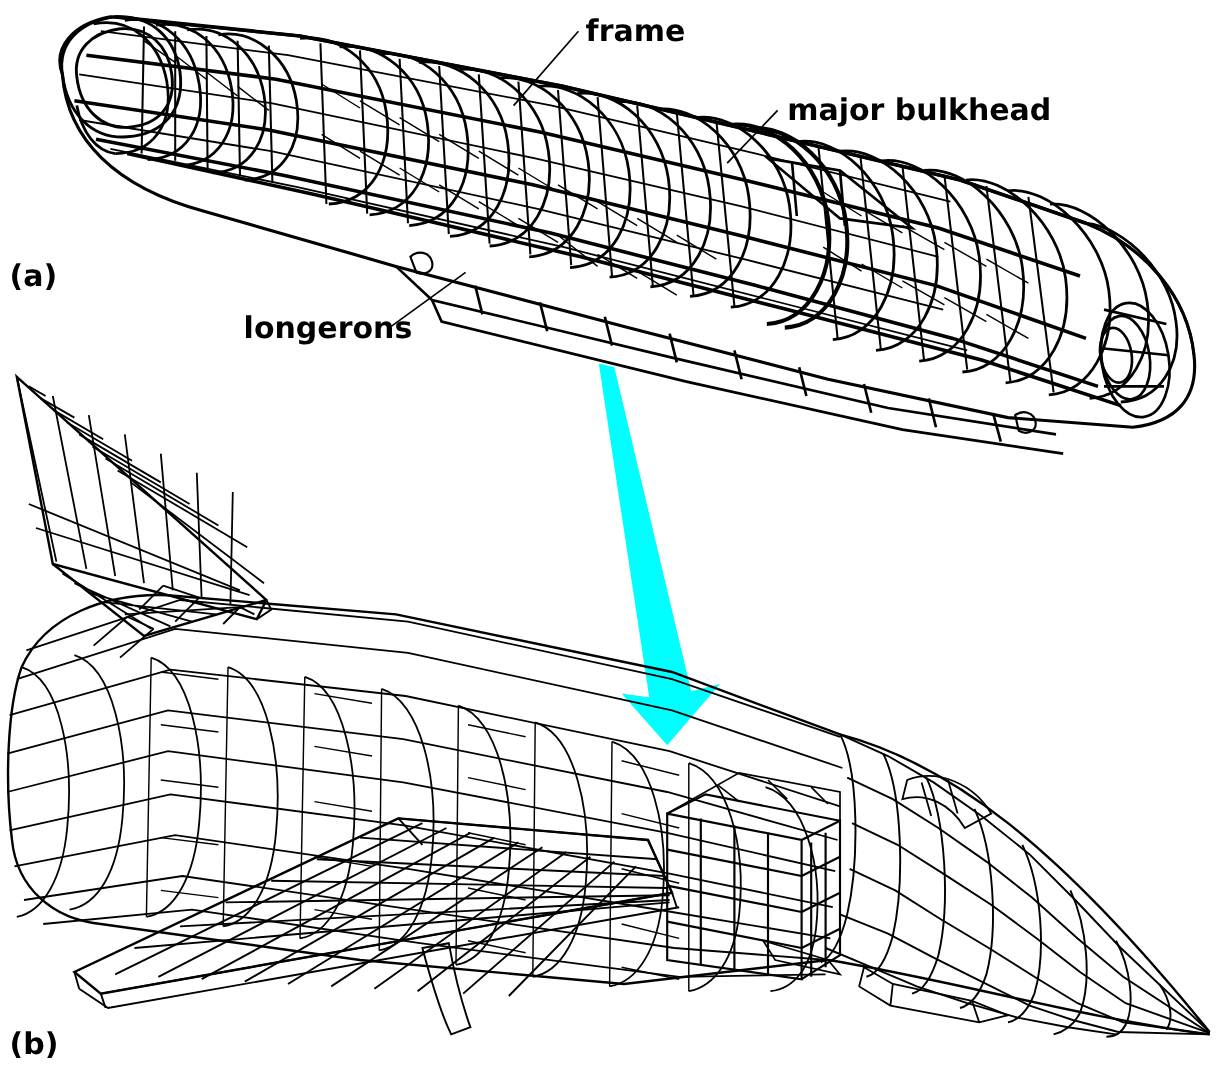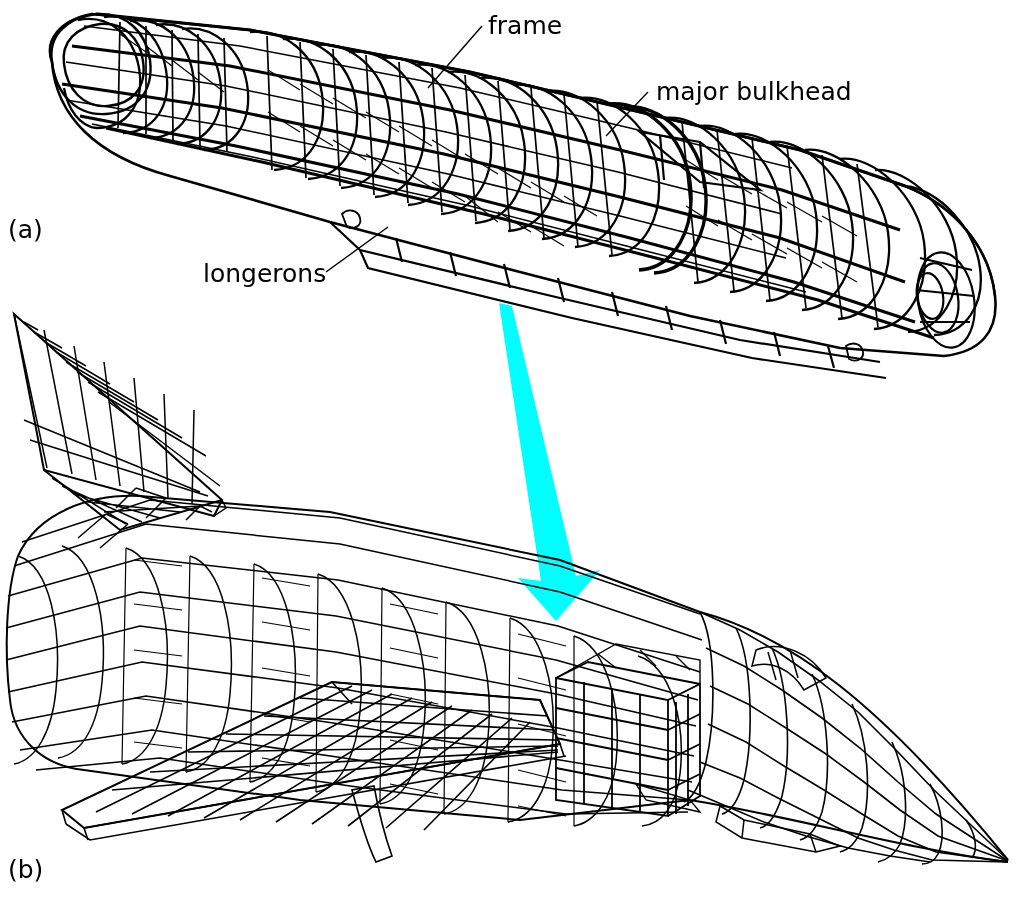--- a/index.html
+++ b/index.html
@@ -2,21 +2,21 @@
 <html><head>
 <meta charset="utf-8">
 <title>Aircraft Structure Figure</title>
 <style>
   html,body{margin:0;padding:0;background:#ffffff;}
   body{
     width:1024px;height:897px;
     font-family:"DejaVu Sans","Liberation Sans",sans-serif;
     overflow:hidden;position:relative;
   }
-  #figure{position:absolute;left:0;top:0;width:1024px;height:897px;}
+  #figure{position:absolute;left:0;top:0;width:1024px;height:897px;font-weight:bold;}
   .fig-svg{position:absolute;left:0;top:0;width:1024px;height:897px;display:block;}
   text{font-family:"DejaVu Sans","Liberation Sans",sans-serif;fill:#000;}
   .lbl{font-size:25px;}
   .panel{font-size:25px;}
   .ink{fill:none;stroke:#000;}
   .lead{fill:none;stroke:#000;stroke-width:1.4;}
 </style>
 </head>
 <body>
 

